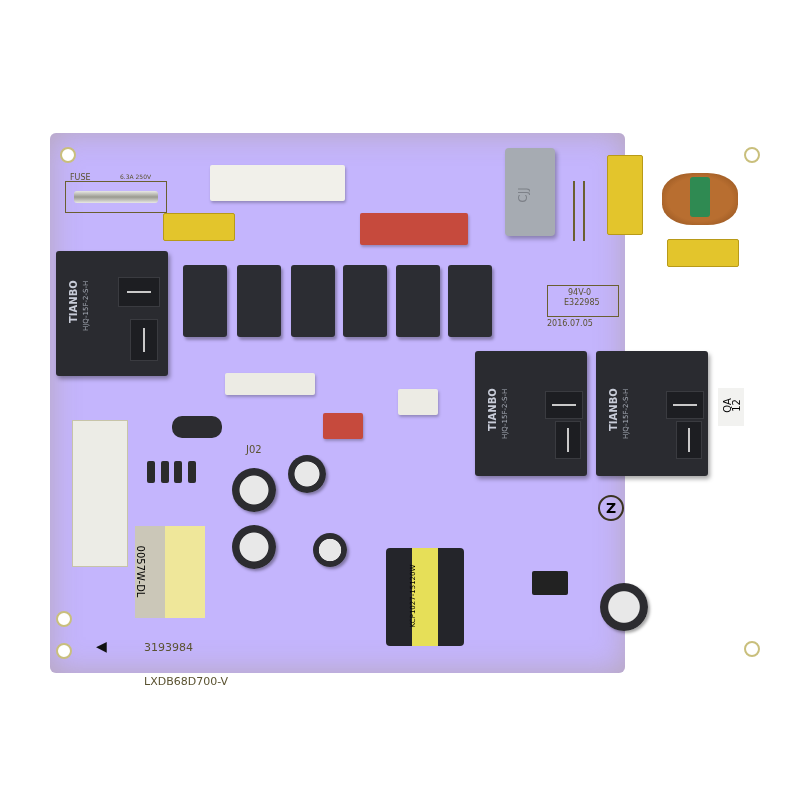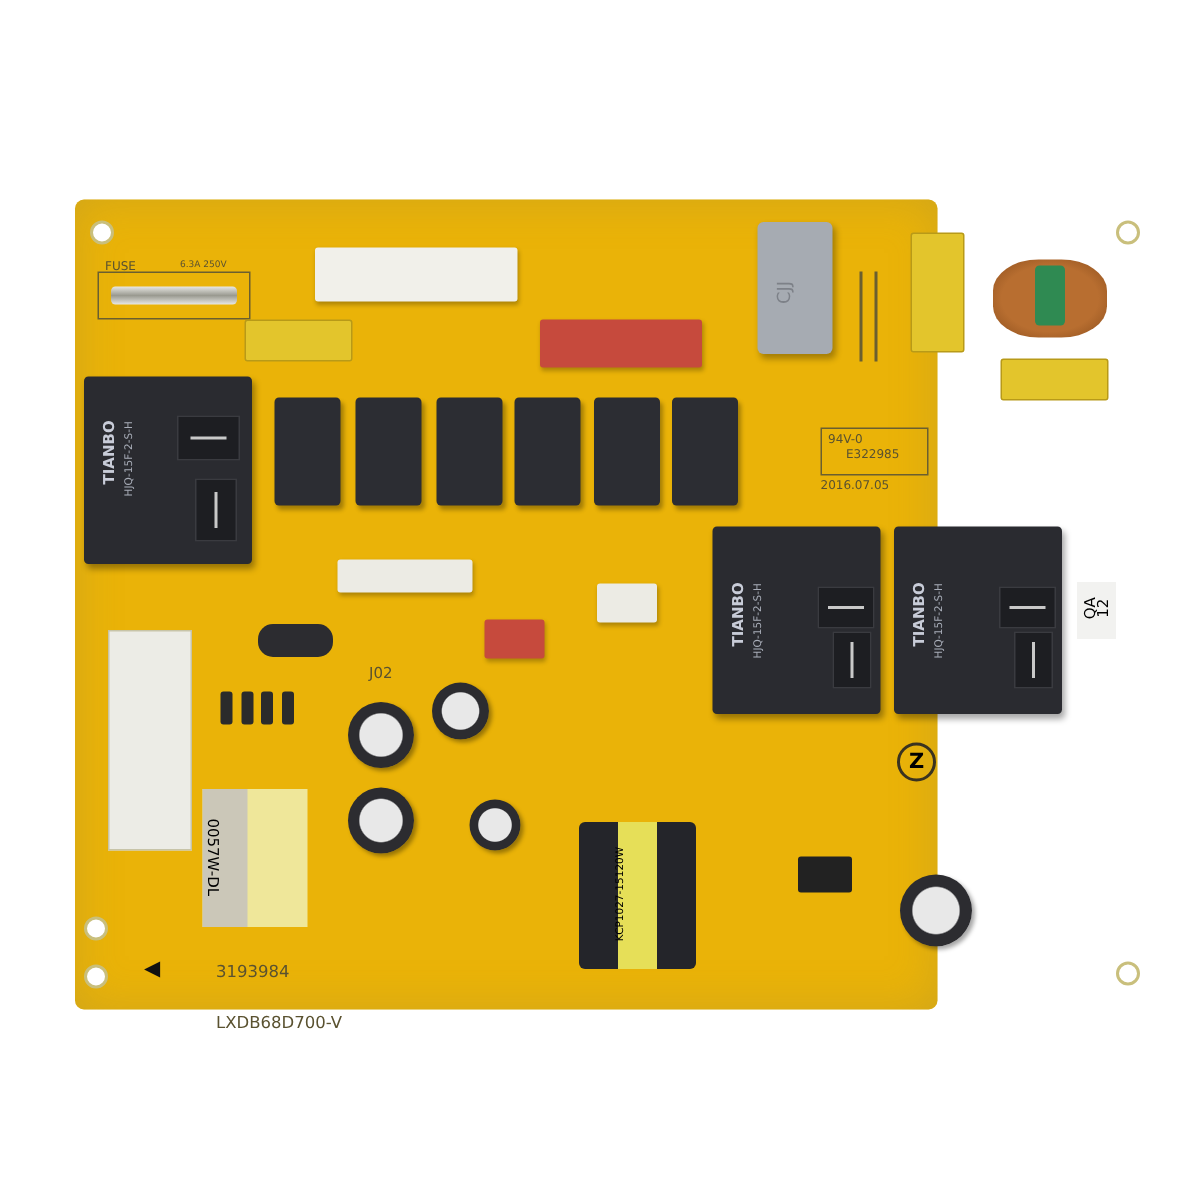--- a/index.html
+++ b/index.html
@@ -1,17 +1,17 @@
 <!DOCTYPE html>
 <html><head>
 <meta charset="utf-8">
 <style>
   html,body{margin:0;padding:0;background:#ffffff;}
   body{width:800px;height:800px;position:relative;overflow:hidden;font-family:"DejaVu Sans",sans-serif;}
-  .board{position:absolute;left:50px;top:133px;width:575px;height:540px;background:#eab308;border-radius:6px;box-shadow:inset 0 0 30px rgba(160,140,60,.35);}
+  .board{position:absolute;left:50px;top:133px;width:575px;height:540px;background:#c4b5fd;border-radius:6px;box-shadow:inset 0 0 30px rgba(160,140,60,.35);}
   .hole{position:absolute;width:12px;height:12px;border-radius:50%;background:#fff;border:2px solid #c9bf7c;}
   .silk{position:absolute;color:#5a5230;font-size:8px;white-space:nowrap;}
   .relay-big{position:absolute;background:#2a2b30;border-radius:3px;box-shadow:2px 3px 4px rgba(0,0,0,.35);}
   .relay-big .brand{position:absolute;color:#c8ccd8;font-size:10px;font-weight:bold;transform:rotate(-90deg);transform-origin:left top;}
   .relay-big .model{position:absolute;color:#a8adb8;font-size:7px;transform:rotate(-90deg);transform-origin:left top;}
   .relay-big .term{position:absolute;background:#1d1e22;border:1px solid #3a3b40;}
   .relay-big .pin{position:absolute;background:#c9c9c9;}
   .relay-small{position:absolute;width:44px;height:72px;background:#2c2d33;border-radius:3px;box-shadow:2px 3px 3px rgba(0,0,0,.3);}
   .connector{position:absolute;border-radius:2px;box-shadow:1px 2px 3px rgba(0,0,0,.25);}
   .cap-y{position:absolute;background:#e3c52c;border:1px solid #b89a18;border-radius:2px;}
@@ -66,21 +66,21 @@
   </div>
 
   <div class="relay-small" style="left:133px;top:132px;"></div>
   <div class="relay-small" style="left:187px;top:132px;"></div>
   <div class="relay-small" style="left:241px;top:132px;"></div>
   <div class="relay-small" style="left:293px;top:132px;"></div>
   <div class="relay-small" style="left:346px;top:132px;"></div>
   <div class="relay-small" style="left:398px;top:132px;"></div>
 
   <div style="position:absolute;left:497px;top:152px;width:70px;height:30px;border:1px solid #6a5f30;">
-    <span class="silk" style="left:4px;top:2px;">94V-0</span>
+    <span class="silk" style="left:20px;top:2px;">94V-0</span>
     <span class="silk" style="left:16px;top:12px;">E322985</span>
   </div>
   <span class="silk" style="left:497px;top:186px;">2016.07.05</span>
 
   <div class="connector" style="left:175px;top:240px;width:90px;height:22px;background:#ecebe4;"></div>
   <div class="connector" style="left:348px;top:256px;width:40px;height:26px;background:#ecebe4;"></div>
   <div class="connector" style="left:273px;top:280px;width:40px;height:26px;background:#c64a3d;"></div>
 
   <div class="relay-big" style="left:425px;top:218px;width:112px;height:125px;">
     <span class="brand" style="left:12px;top:80px;">TIANBO</span>

